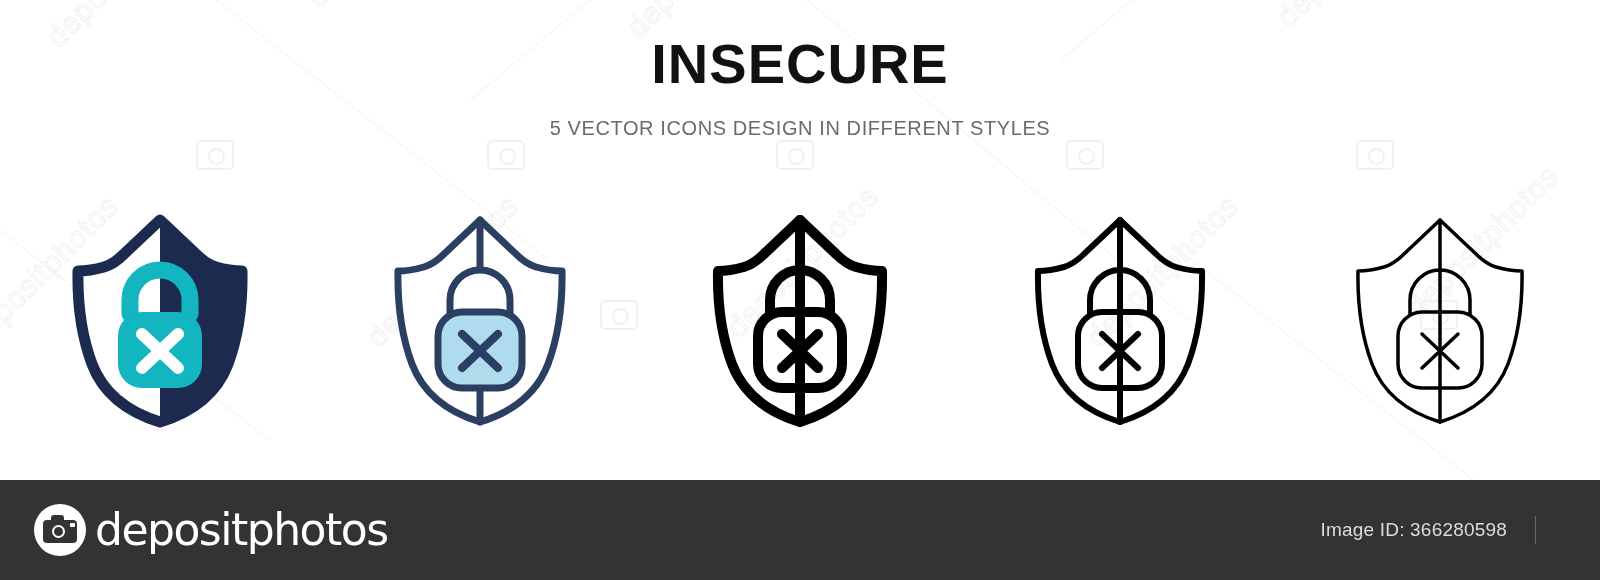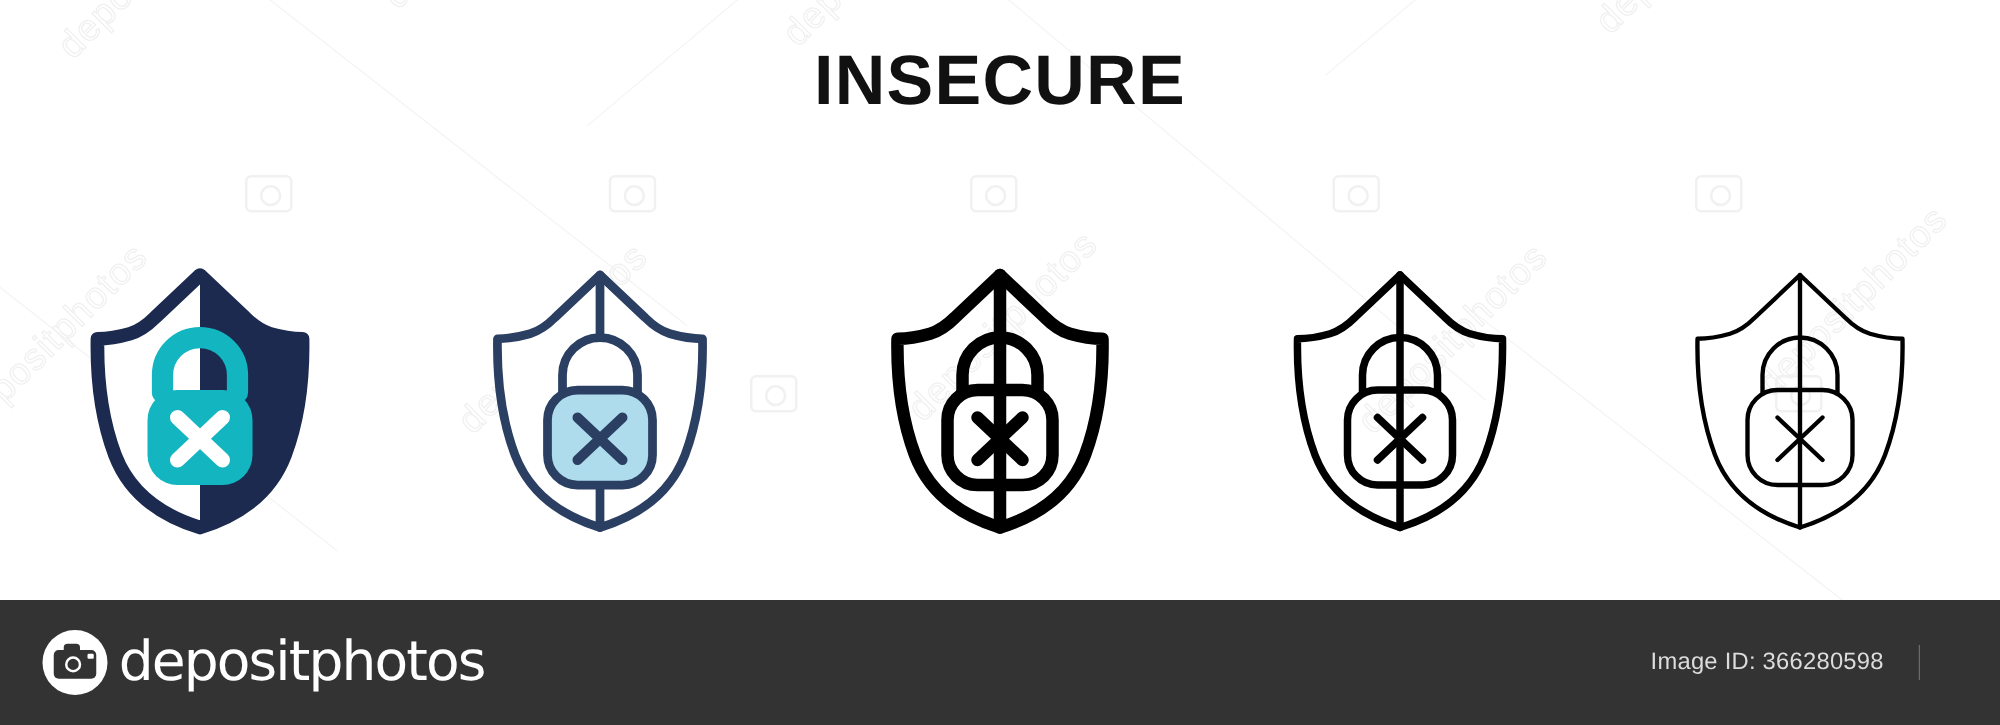--- a/index.html
+++ b/index.html
@@ -248,20 +248,21 @@
     <div class="wm-cam" style="left:776px; top:140px;"></div>
     <div class="wm-cam" style="left:1066px; top:140px;"></div>
     <div class="wm-cam" style="left:1356px; top:140px;"></div>
     <div class="wm-cam" style="left:196px; top:300px;"></div>
     <div class="wm-cam" style="left:600px; top:300px;"></div>
     <div class="wm-cam" style="left:1420px; top:300px;"></div>
   </div>
 
   <div class="header">
     <h1 class="page-title">INSECURE</h1>
+    <div class="page-subtitle">5 VECTOR ICONS DESIGN IN DIFFERENT STYLES</div>
   </div>
 
   <div class="icon-row">
 
     <div class="icon-cell">
       <svg viewBox="0 0 200 214" xmlns="http://www.w3.org/2000/svg">
         <path d="M100 6 L136 40 Q146 50 156 53 Q170 57 182 57 Q183 110 168 150 Q152 192 100 208 Q48 192 32 150 Q17 110 18 57 Q30 57 44 53 Q54 50 64 40 Z" fill="#1b2a4e"></path>
         <path d="M100 6 L64 40 Q54 50 44 53 Q30 57 18 57 Q17 110 32 150 Q48 192 100 208 Z" fill="#ffffff"></path>
         <path d="M100 6 L136 40 Q146 50 156 53 Q170 57 182 57 Q183 110 168 150 Q152 192 100 208 Q48 192 32 150 Q17 110 18 57 Q30 57 44 53 Q54 50 64 40 Z" fill="none" stroke="#1b2a4e" stroke-width="11" stroke-linejoin="round"></path>
         <path d="M70 100 v-14 a30 30 0 0 1 60 0 v14" fill="none" stroke="#12b5c0" stroke-width="17" stroke-linecap="round"></path>

